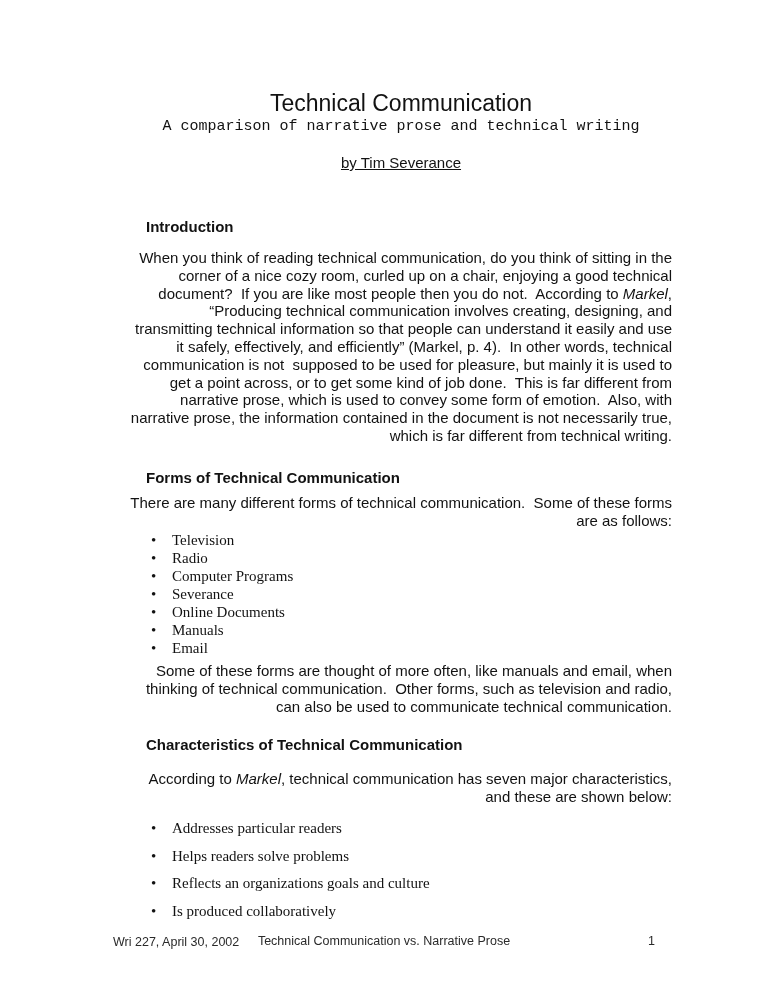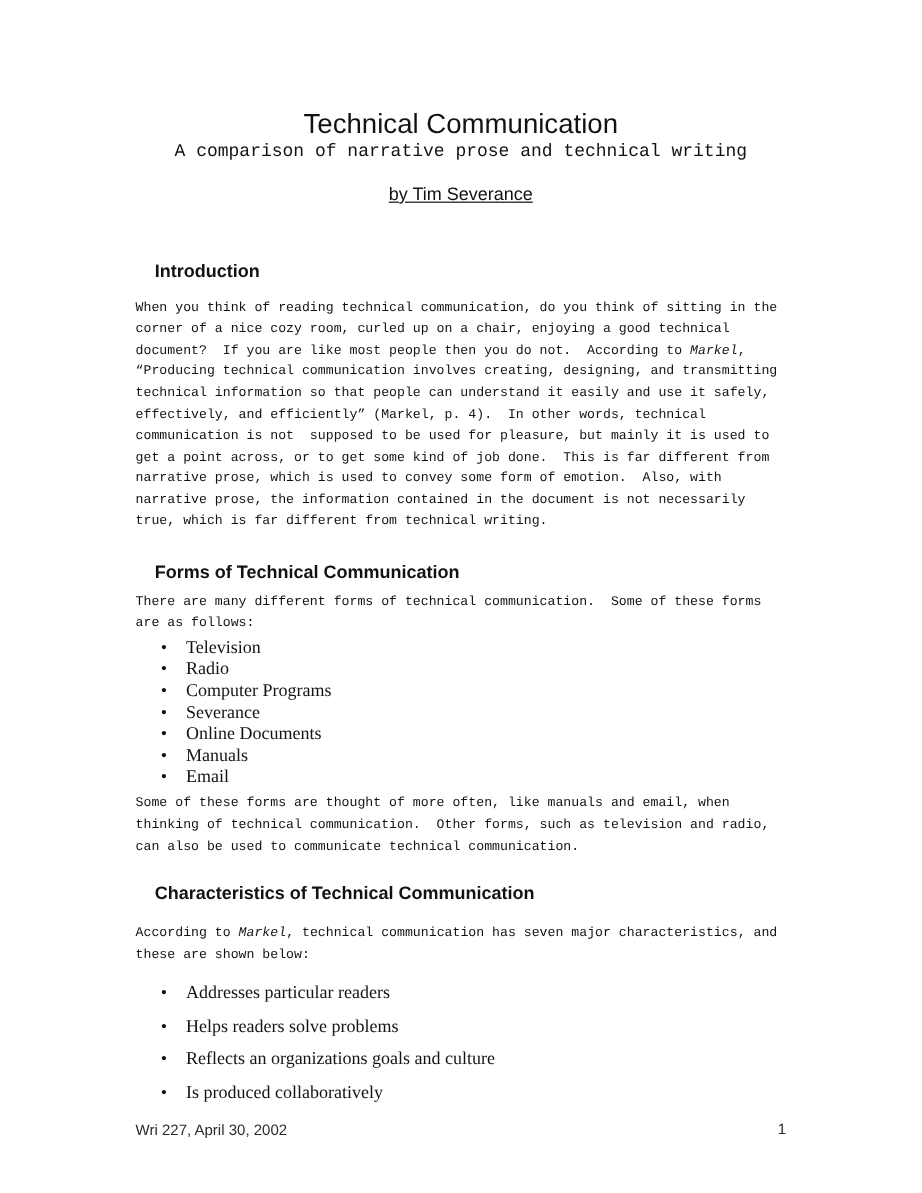--- a/index.html
+++ b/index.html
@@ -7,21 +7,21 @@
   .page {
     position:relative;
     width:768px;
     height:994px;
     background:#ffffff;
     color:#121212;
     overflow:hidden;
   }
   .content {
     position:absolute;
-    left:113px;
+    left:130px;
     top:0;
     width:542px;
   }
   .doc-title {
     font-family:"Liberation Sans","DejaVu Sans",sans-serif;
     font-size:23px;
     font-weight:400;
     line-height:26px;
     text-align:center;
     margin-top:90px;
@@ -45,24 +45,24 @@
     font-family:"Liberation Sans","DejaVu Sans",sans-serif;
     font-size:15px;
     font-weight:700;
     line-height:18px;
     margin-left:16px;
   }
   .h2-intro { margin-top:47px; }
   .h2-forms { margin-top:24px; }
   .h2-char  { margin-top:20px; }
   p.body-para {
-    font-family:Liberation Mono, monospace;
-    font-size:11px;
+    font-family:Liberation Sans, sans-serif;
+    font-size:15px;
     line-height:17.8px;
-    text-align:left;
+    text-align:right;
   }
   .p-intro          { margin-top:13px; }
   .p-forms-intro    { margin-top:7px; }
   .p-forms-closing  { margin-top:5px; }
   .p-char           { margin-top:16px; }
   ul.bullet-list {
     list-style:none;
     font-family:"Liberation Serif","DejaVu Serif",serif;
     font-size:15px;
   }
@@ -122,16 +122,17 @@
     <ul class="bullet-list spaced-list">
       <li><span class="bullet-glyph">•</span><span>Addresses particular readers</span></li>
       <li><span class="bullet-glyph">•</span><span>Helps readers solve problems</span></li>
       <li><span class="bullet-glyph">•</span><span>Reflects an organizations goals and culture</span></li>
       <li><span class="bullet-glyph">•</span><span>Is produced collaboratively</span></li>
     </ul>
 
   </div>
 
   <div class="page-footer">
+    <span class="footer-center">Technical Communication vs. Narrative Prose</span>
     <span class="footer-left">Wri 227, April 30, 2002</span>
     <span class="footer-right">1</span>
   </div>
 </div>
 
 </body></html>

